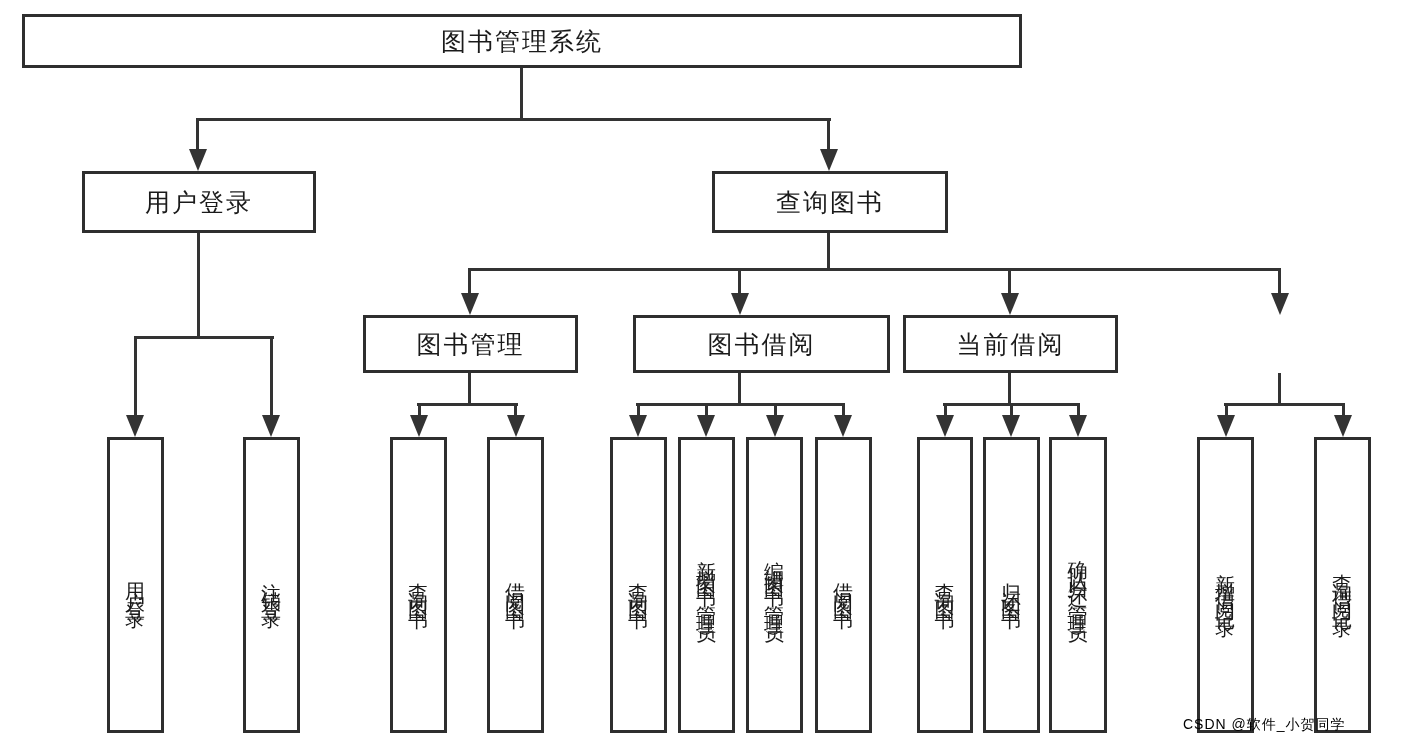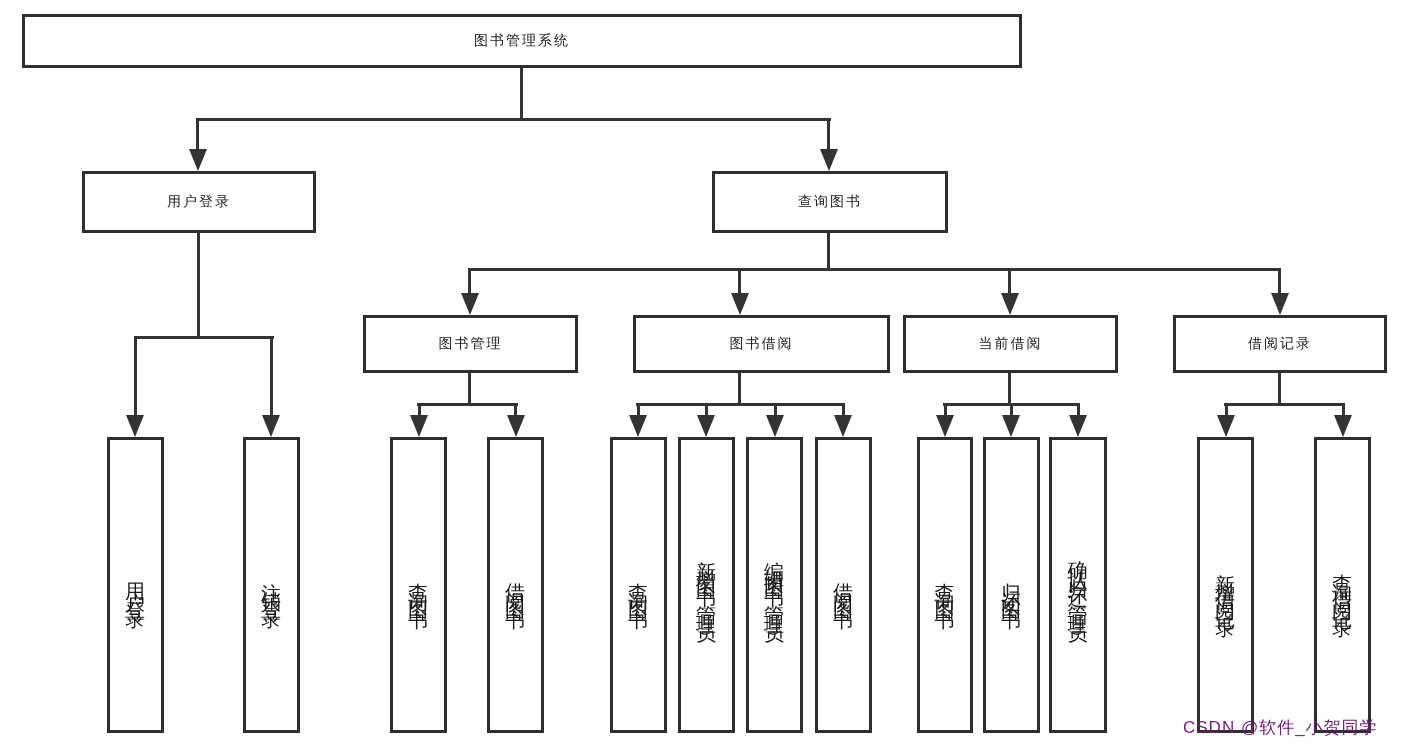--- a/index.html
+++ b/index.html
@@ -15,21 +15,21 @@
   .box {
     position: absolute;
     box-sizing: border-box;
     border: 3px solid #2e2e2e;
     background: #ffffff;
     display: flex;
     align-items: center;
     justify-content: center;
   }
   .hlabel {
-    font-size: 14px;
+    font-size: 25px;
     letter-spacing: 2px;
     white-space: nowrap;
   }
   .vlabel {
     font-size: 20px;
     writing-mode: vertical-rl;
     text-orientation: mixed;
     letter-spacing: 9px;
     line-height: 1;
     max-height: 286px;
@@ -43,23 +43,23 @@
     width: 0;
     height: 0;
     border-left: 9px solid transparent;
     border-right: 9px solid transparent;
     border-top: 22px solid #333333;
   }
   .watermark {
     position: absolute;
     left: 1183px;
     top: 716px;
-    font-size: 17px;
+    font-size: 14px;
     letter-spacing: 1px;
-    color: #701a75;
+    color: #000000;
     white-space: nowrap;
   }
 </style>
 </head>
 <body>
 
 <div id="canvas">
 
   <div class="box" style="left:22px; top:14px; width:1000px; height:54px;">
     <span class="hlabel">图书管理系统</span>
@@ -98,23 +98,20 @@
   <div class="ah" style="left:1271px; top:293px;"></div>
 
   <div class="box" style="left:363px; top:315px; width:215px; height:58px;">
     <span class="hlabel">图书管理</span>
   </div>
   <div class="box" style="left:633px; top:315px; width:257px; height:58px;">
     <span class="hlabel">图书借阅</span>
   </div>
   <div class="box" style="left:903px; top:315px; width:215px; height:58px;">
     <span class="hlabel">当前借阅</span>
-  </div>
-  <div class="box" style="left:1173px; top:315px; width:214px; height:58px;">
-    <span class="hlabel">借阅记录</span>
   </div>
 
   <div class="ln" style="left:468px; top:373px; width:3px; height:32px;"></div>
   <div class="ln" style="left:417px; top:403px; width:101px; height:3px;"></div>
   <div class="ln" style="left:418px; top:403px; width:3px; height:14px;"></div>
   <div class="ah" style="left:410px; top:415px;"></div>
   <div class="ln" style="left:514px; top:403px; width:3px; height:14px;"></div>
   <div class="ah" style="left:507px; top:415px;"></div>
 
   <div class="ln" style="left:738px; top:373px; width:3px; height:32px;"></div>

